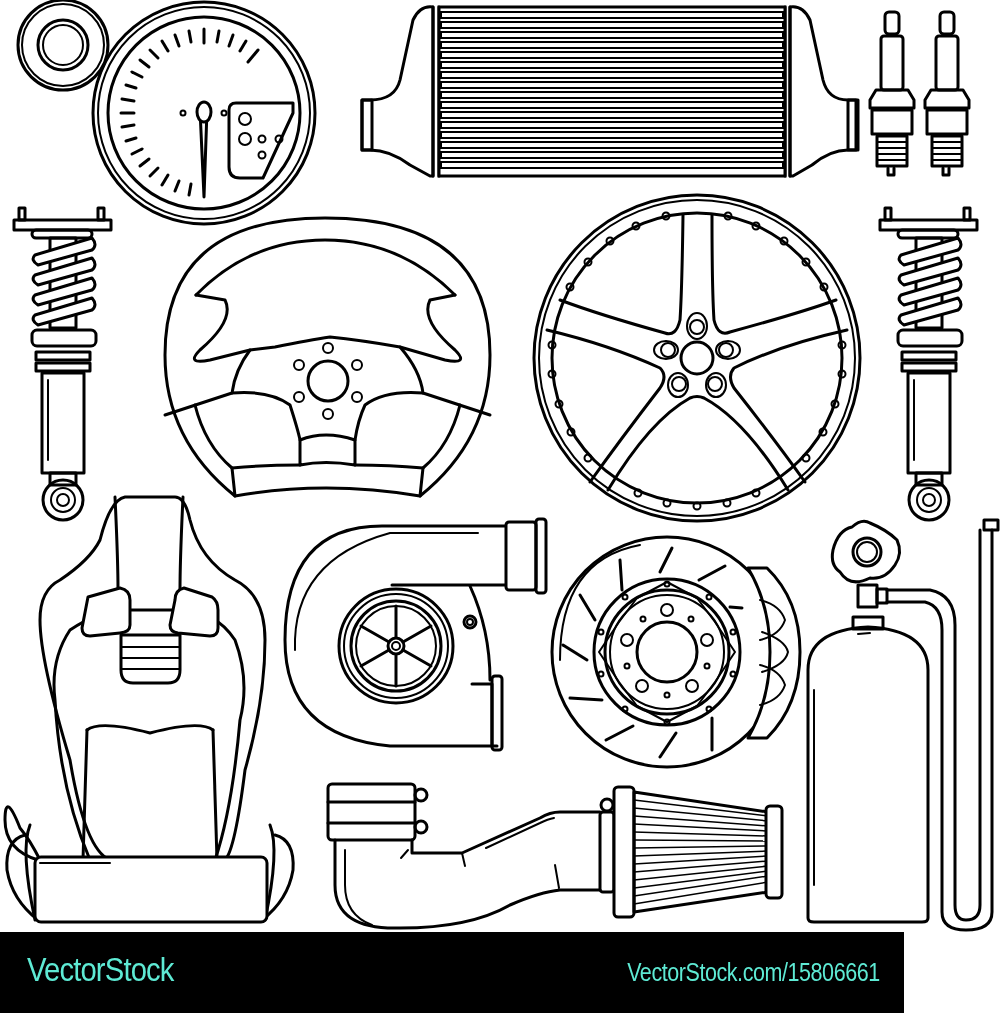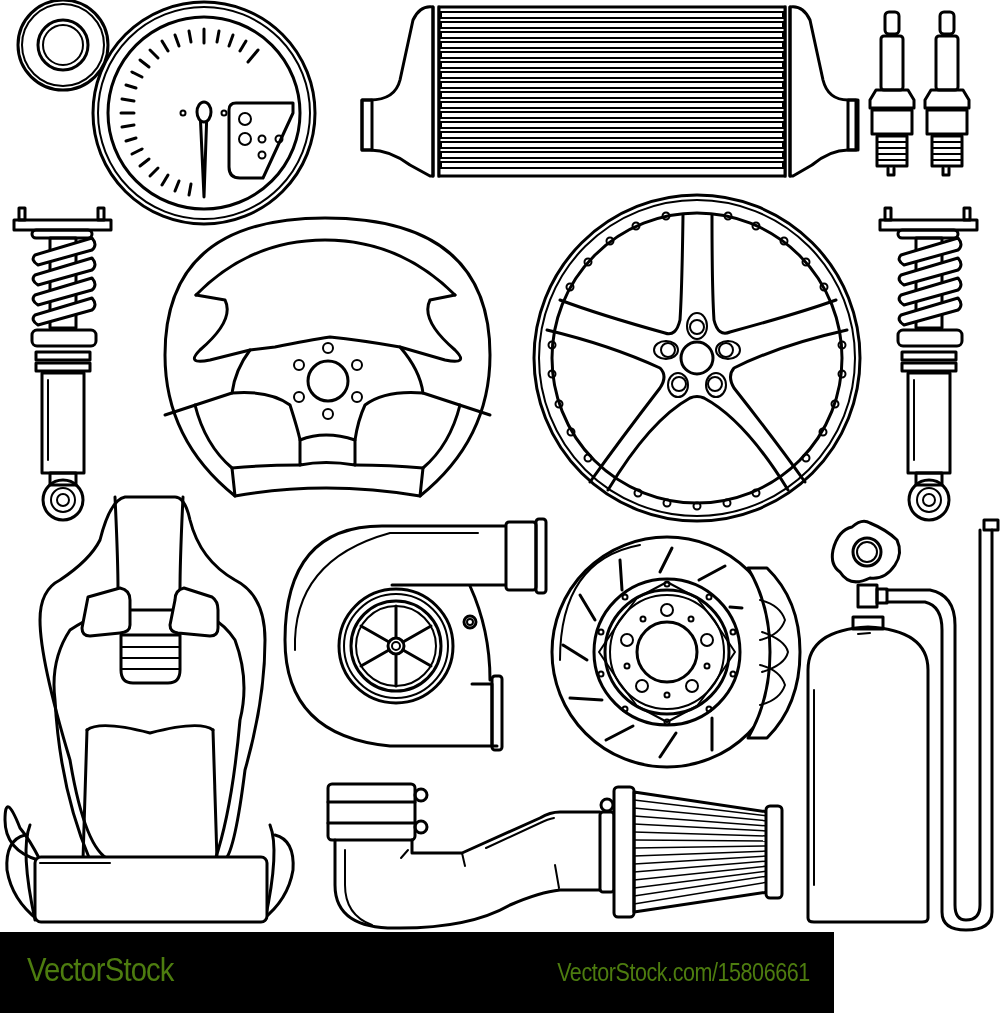--- a/index.html
+++ b/index.html
@@ -2,21 +2,21 @@
 <html><head>
   <meta charset="utf-8">
   <style>
     html, body { margin: 0; padding: 0; background: #ffffff; }
     body { width: 1000px; height: 1013px; position: relative; overflow: hidden; font-family: "Liberation Sans", sans-serif; }
     #art { position: absolute; left: 0; top: 0; width: 1000px; height: 932px; }
     #art svg { width: 1000px; height: 932px; display: block; }
     .ln { fill: none; stroke: #000; stroke-width: 3; stroke-linecap: round; stroke-linejoin: round; }
     .lt { fill: none; stroke: #000; stroke-width: 2; stroke-linecap: round; stroke-linejoin: round; }
     .wf { fill: #fff; stroke: #000; stroke-width: 3; stroke-linejoin: round; }
-    .footer { position: absolute; left: 0; top: 932px; width: 834px; height: 81px; background: #000; color: #4d7c0f; }
+    .footer { position: absolute; left: 0; top: 932px; width: 904px; height: 81px; background: #000; color: #5eead4; }
     .brand { position: absolute; left: 27px; top: 18px; font-size: 34px; letter-spacing: -1px; transform: scaleX(0.86); transform-origin: left center; }
     .ref { position: absolute; right: 24px; top: 26px; font-size: 25px; letter-spacing: -0.5px; transform: scaleX(0.86); transform-origin: right center; }
   </style>
 </head>
 <body>
 
 <div id="art">
 <svg viewBox="0 0 1000 932" xmlns="http://www.w3.org/2000/svg">
 
   <g>

